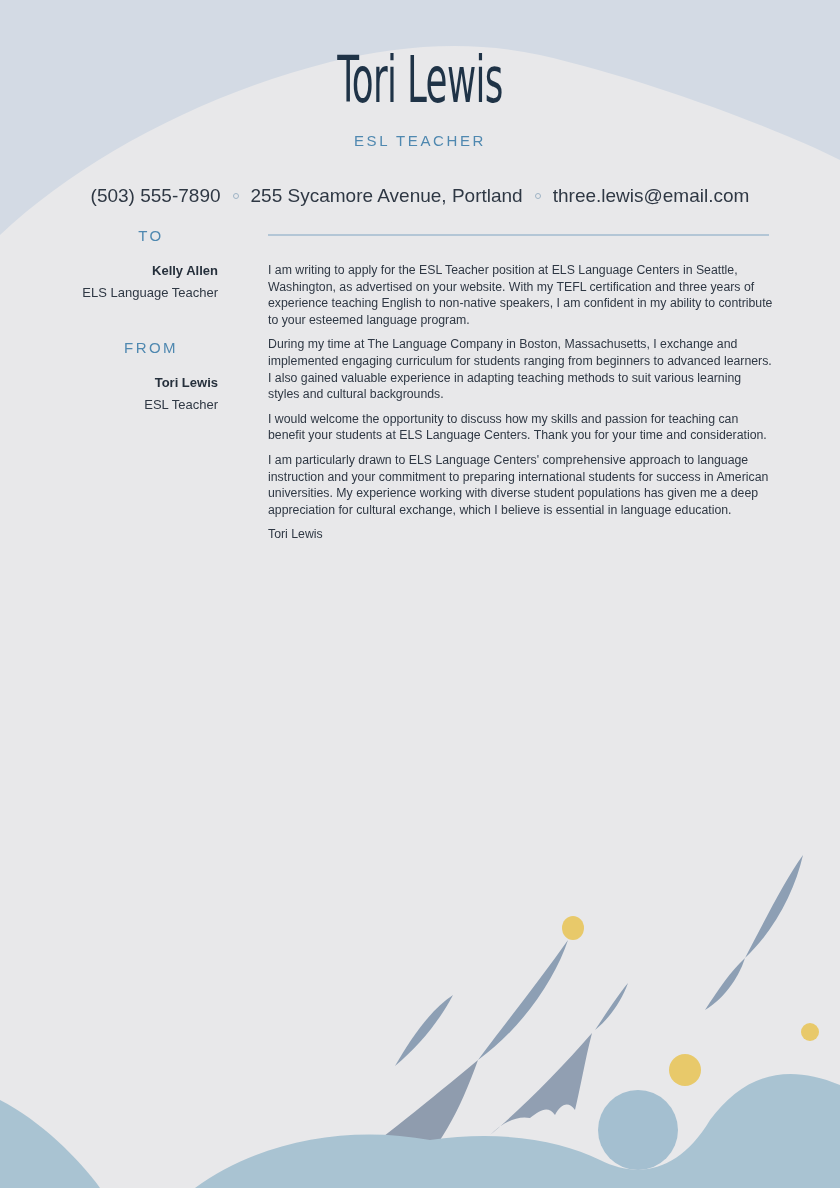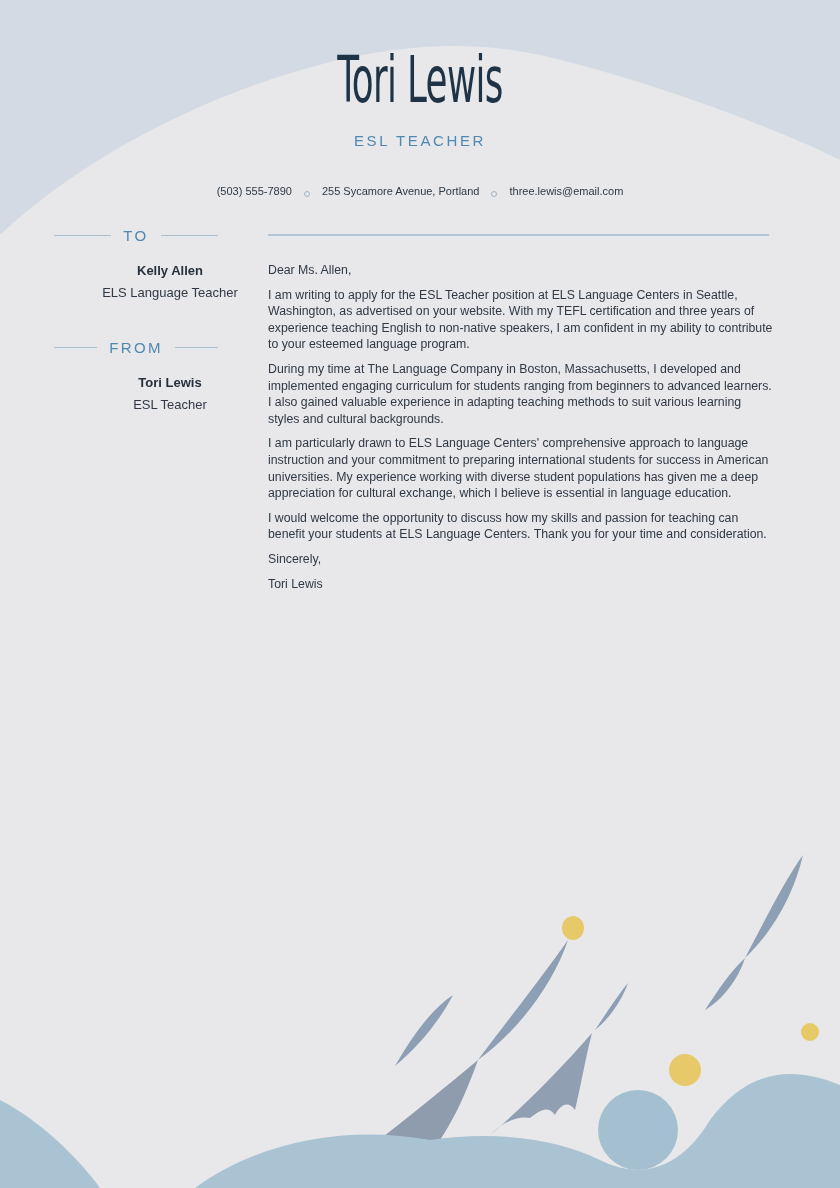--- a/index.html
+++ b/index.html
@@ -17,35 +17,35 @@
     font-size: 64px; line-height: 1; color: #1f3347; font-weight: normal;
     transform: scaleX(0.62); transform-origin: 420px 0;
     letter-spacing: -1px;
   }
   .title {
     position: absolute; top: 132px; left: 0; width: 840px; text-align: center;
     font-size: 15px; letter-spacing: 2.6px; color: #4f88b0;
   }
   .contact {
     position: absolute; top: 185px; left: 0; width: 840px;
-    display: flex; justify-content: center; align-items: flex-end;
-    font-size: 11px; color: #2f3844;
+    display: flex; justify-content: center; align-items: center;
+    font-size: 19px; color: #2f3844;
   }
   .contact .sep {
     display: inline-block; width: 4px; height: 4px; border-radius: 50%;
     border: 1px solid #9fb4c6; margin: 0 12px;
   }
 
   .side-heading {
-    position: absolute; left: 54px; width: 164px; display: flex; align-items: center;
-    font-size: 15px; letter-spacing: 2.4px; color: #4f88b0;
+    position: absolute; left: 69px; width: 164px; display: flex; align-items: center;
+    font-size: 15px; letter-spacing: 2.4px; color: #4f88b0; flex-direction: column;
   }
   .side-heading .line { flex: 1; height: 1.5px; background: #a9c0d3; }
   .side-heading .lbl { padding: 0 12px; }
-  .side-block { position: absolute; left: 88px; width: 164px; text-align: center; font-size: 13px; color: #2f3844; }
+  .side-block { position: absolute; left: 54px; width: 164px; text-align: right; font-size: 13px; color: #2f3844; }
   .side-block .strong { font-weight: bold; color: #26303c; font-size: 13px; }
   .side-block div { height: 22px; line-height: 22px; }
 
   .rule { position: absolute; left: 268px; top: 234px; width: 501px; height: 1.5px; background: #b3c6d6; }
 
   .letter { position: absolute; left: 268px; top: 262px; width: 505px; font-size: 12.3px; line-height: 16.6px; color: #2f3844; }
   .letter p { margin: 0 0 8px 0; }
 </style>
 </head>
 <body>
@@ -99,20 +99,18 @@
   <span class="line"></span>
 </div>
 <div class="side-block" style="top:372px">
   <div class="strong">Tori Lewis</div>
   <div>ESL Teacher</div>
 </div>
 
 <div class="rule"></div>
 
 <div class="letter">
-  <p>Dear Ms. Allen,</p>
   <p>I am writing to apply for the ESL Teacher position at ELS Language Centers in Seattle, Washington, as advertised on your website. With my TEFL certification and three years of experience teaching English to non-native speakers, I am confident in my ability to contribute to your esteemed language program.</p>
-  <p>During my time at The Language Company in Boston, Massachusetts, I developed and implemented engaging curriculum for students ranging from beginners to advanced learners. I also gained valuable experience in adapting teaching methods to suit various learning styles and cultural backgrounds.</p>
+  <p>During my time at The Language Company in Boston, Massachusetts, I exchange and implemented engaging curriculum for students ranging from beginners to advanced learners. I also gained valuable experience in adapting teaching methods to suit various learning styles and cultural backgrounds.</p>
+  <p>I would welcome the opportunity to discuss how my skills and passion for teaching can benefit your students at ELS Language Centers. Thank you for your time and consideration.</p>
   <p>I am particularly drawn to ELS Language Centers' comprehensive approach to language instruction and your commitment to preparing international students for success in American universities. My experience working with diverse student populations has given me a deep appreciation for cultural exchange, which I believe is essential in language education.</p>
-  <p>I would welcome the opportunity to discuss how my skills and passion for teaching can benefit your students at ELS Language Centers. Thank you for your time and consideration.</p>
-  <p>Sincerely,</p>
   <p>Tori Lewis</p>
 </div>
 
 </body></html>

